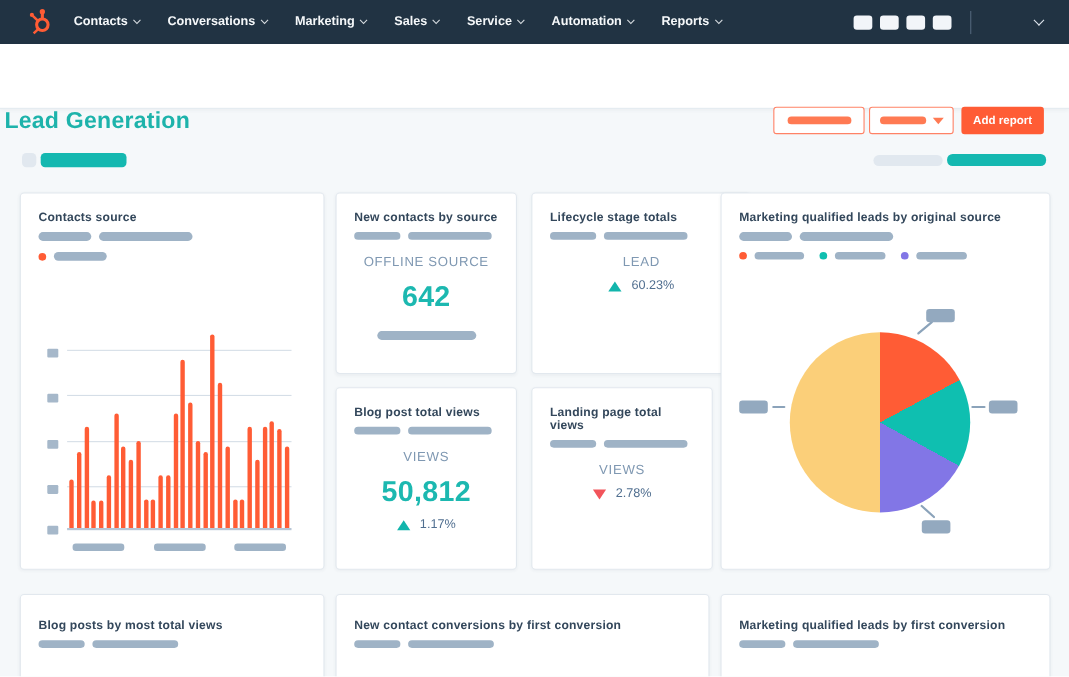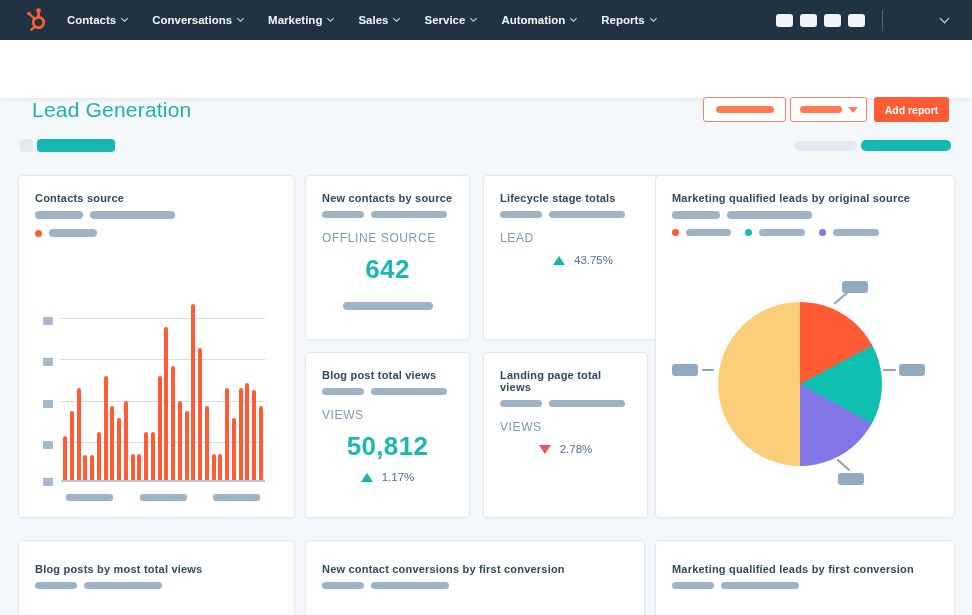--- a/index.html
+++ b/index.html
@@ -25,21 +25,21 @@
   .nav-right { margin-left:auto; display:flex; align-items:center; }
   .nav-box { width:17px; height:13px; background:#f2f5f9; border-radius:3px; margin-right:7px; }
   .nav-divider { width:1px; height:21px; background:#52657a; margin:0 12px 0 10px; }
   .nav-caret { width:7px; height:7px; border-right:1.6px solid #dfe6ee; border-bottom:1.6px solid #dfe6ee; transform:rotate(45deg); margin:-3px 24px 0 46px; }
   
   .page-header {
     position:absolute; top:40px; left:0; width:972px; height:59px;
     background:#fff; border-bottom:1px solid #e3eaf0;
     box-shadow:0 1px 4px rgba(33,51,67,.06);
   }
-  .page-title { position:absolute; left:32px; top:56px; font-size:21px; font-weight:400; color:#1db3ab; letter-spacing:.2px; }
+  .page-title { position:absolute; left:4px; top:56px; font-size:21px; font-weight:700; color:#1db3ab; letter-spacing:.2px; }
   .hbtn-outline {
     position:absolute; top:57px; height:25px; background:#fff;
     border:1px solid #ff8266; border-radius:3px;
     display:flex; align-items:center; justify-content:center; cursor:pointer;
   }
   .hbtn-pill { height:7px; background:#ff7a53; border-radius:4px; }
   .hbtn-caret { width:0; height:0; border-left:5px solid transparent; border-right:5px solid transparent; border-top:6px solid #ff7a53; margin-left:6px; }
   .hbtn-solid {
     position:absolute; top:57px; left:874px; width:75px; height:25px;
     background:#ff5c35; border:none; border-radius:3px; color:#fff;
@@ -55,21 +55,21 @@
     box-shadow:0 1px 3px rgba(45,62,80,.05); padding:16px; overflow:hidden;
   }
   .card-title { font-size:11px; font-weight:700; color:#33475b; letter-spacing:.2px; }
   .pill { display:inline-block; background:#9fb3c6; border-radius:4px; height:8px; vertical-align:middle; }
   .pill.sm { width:48px; } .pill.lg { width:85px; }
   .pill.t7 { height:7px; }
   .pills-row { margin-top:7px; display:flex; gap:7px; align-items:center; }
   .legend-row { margin-top:10px; display:flex; align-items:center; gap:7px; }
   .dot { width:7px; height:7px; border-radius:50%; }
   
-  .stat-label { margin-top:13px; text-align:left; font-size:12px; color:#7f98b2; letter-spacing:.6px; }
+  .stat-label { margin-top:13px; text-align:center; font-size:12px; color:#7f98b2; letter-spacing:.6px; }
   .stat-value { margin-top:9px; text-align:center; font-size:26px; font-weight:700; color:#1cb8b0; letter-spacing:.3px; }
   .stat-bar-row { margin-top:11px; text-align:center; }
   .stat-bar { display:inline-block; width:90px; height:8px; background:#9fb3c6; border-radius:4px; }
   .delta-row { margin-top:9px; display:flex; align-items:center; justify-content:center; gap:9px; }
   .tri-up { width:0; height:0; border-left:6px solid transparent; border-right:6px solid transparent; border-bottom:9px solid #12b5ac; }
   .tri-down { width:0; height:0; border-left:6px solid transparent; border-right:6px solid transparent; border-top:9px solid #f2545b; }
   .delta-text { font-size:11.5px; color:#516f90; }
   
   .plot { position:absolute; left:42px; top:130px; width:204px; height:176px; border-bottom:2px solid #b7c6d6; }
   .gridline { position:absolute; left:0; right:0; height:1px; background:#d5dee7; }
@@ -229,21 +229,21 @@
 
   <div class="card" style="left:483px; top:175px; width:200px; height:165px;">
     <div class="card-title">Lifecycle stage totals</div>
     <div class="pills-row">
       <span class="pill t7" style="width:42px;"></span>
       <span class="pill t7" style="width:76px;"></span>
     </div>
     <div class="stat-label">LEAD</div>
     <div class="delta-row">
       <span class="tri-up"></span>
-      <span class="delta-text">43.75%</span>
+      <span class="delta-text">60.23%</span>
     </div>
   </div>
 
   <div class="card" style="left:305px; top:352px; width:165px; height:166px;">
     <div class="card-title">Blog post total views</div>
     <div class="pills-row">
       <span class="pill t7" style="width:42px;"></span>
       <span class="pill t7" style="width:76px;"></span>
     </div>
     <div class="stat-label">VIEWS</div>

